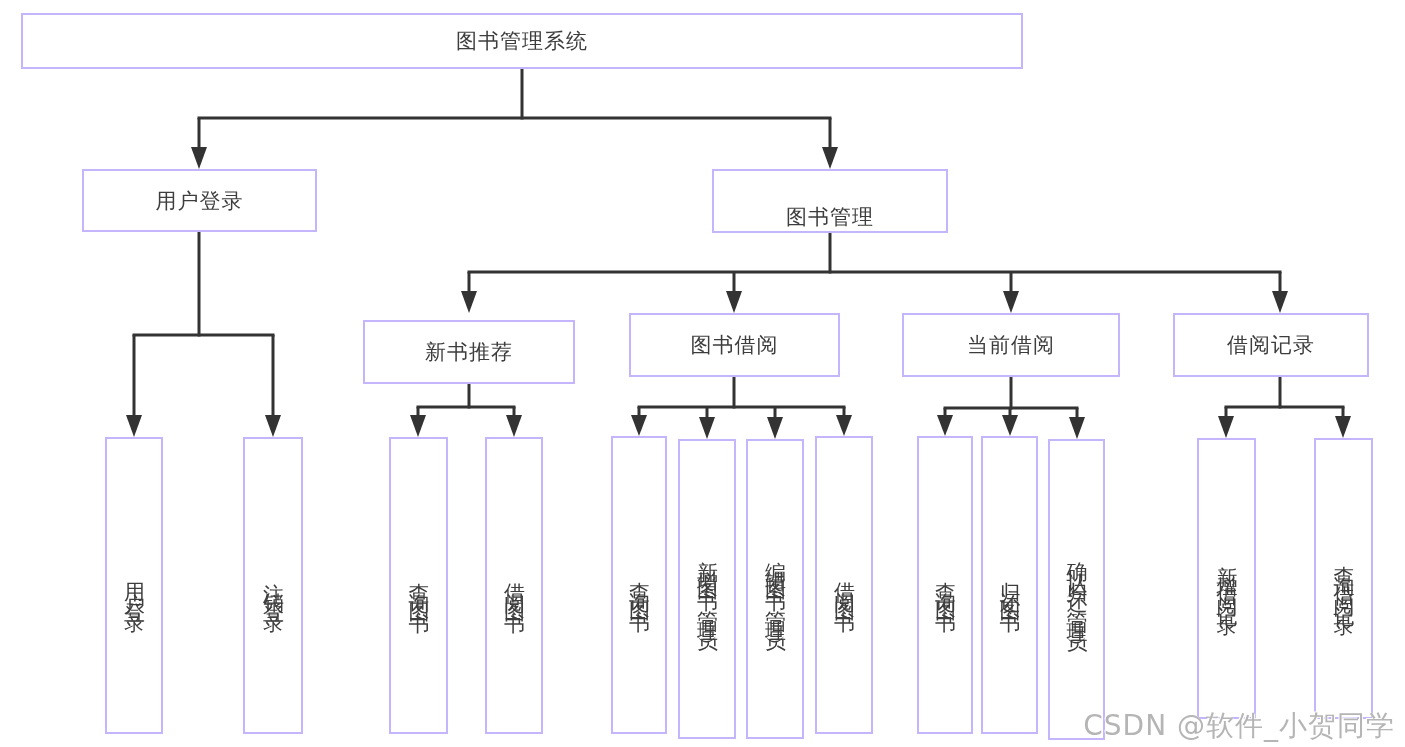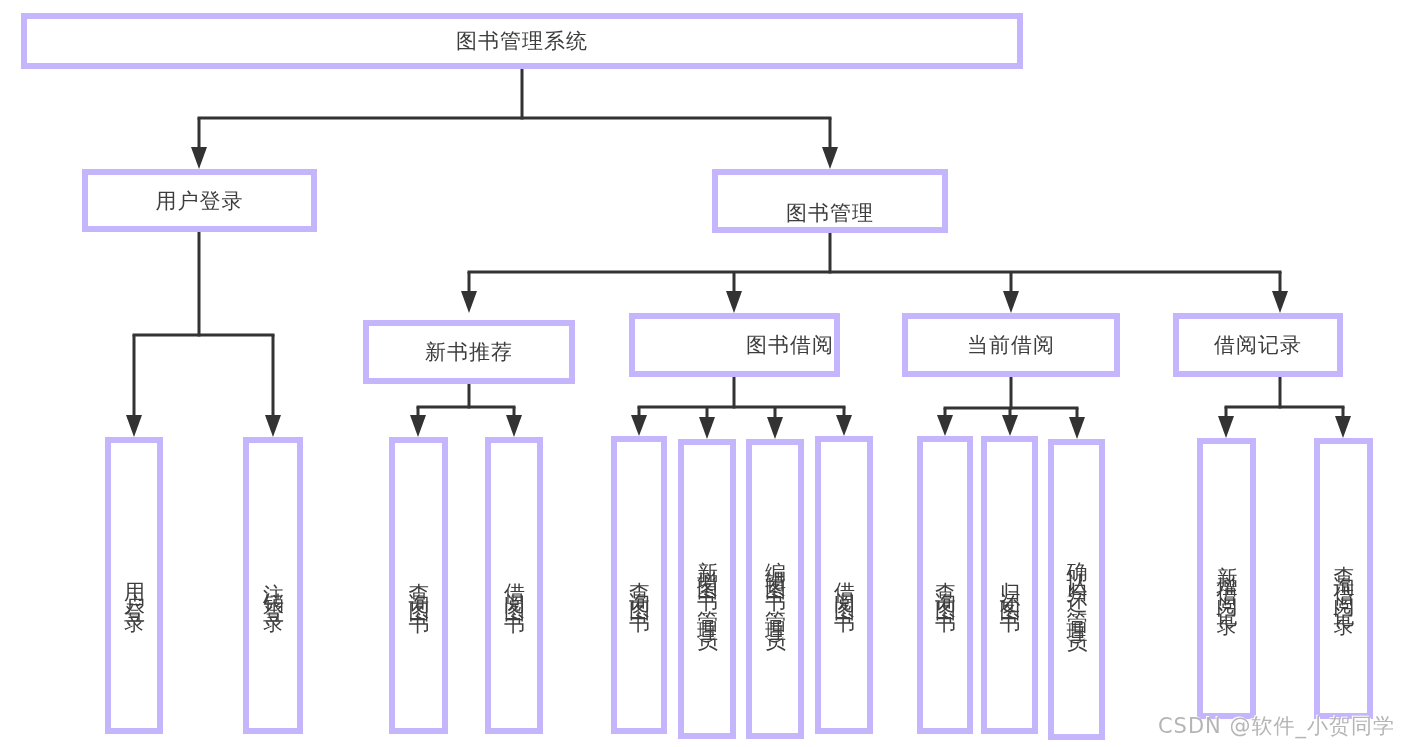--- a/index.html
+++ b/index.html
@@ -27,62 +27,62 @@
     stroke-width: 3;
   }
   .connectors polygon {
     fill: #333333;
     stroke: none;
   }
   .box {
     position: absolute;
     box-sizing: border-box;
     background: #ffffff;
-    border: 6px solid #c4b5fd;
+    border: 2px solid #c4b5fd;
     display: flex;
     align-items: center;
     justify-content: center;
     color: #3d3d3d;
     font-size: 21px;
     letter-spacing: 1px;
     text-align: center;
   }
   .leaf span {
     writing-mode: vertical-rl;
     text-orientation: mixed;
     letter-spacing: 10px;
     line-height: 1;
     white-space: nowrap;
   }
   
   .n-root { left: 21px;   top: 13px;  width: 1002px; height: 56px; }
   .n-l2a  { left: 82px;   top: 169px; width: 235px;  height: 63px; }
   .n-l2b  { left: 712px;  top: 169px; width: 236px;  height: 64px; align-items: flex-end; }
   .n-l3a  { left: 363px;  top: 320px; width: 212px;  height: 64px; }
-  .n-l3b  { left: 629px;  top: 313px; width: 211px;  height: 64px; justify-content: flex-end; }
+  .n-l3b  { left: 629px;  top: 313px; width: 211px;  height: 64px; }
   .n-l3c  { left: 902px;  top: 313px; width: 218px;  height: 64px; }
-  .n-l3d  { left: 1173px; top: 313px; width: 170px;  height: 64px; }
+  .n-l3d  { left: 1173px; top: 313px; width: 196px;  height: 64px; }
   .n-a1 { left: 105px;  top: 437px; width: 58px; height: 297px; }
   .n-a2 { left: 243px;  top: 437px; width: 60px; height: 297px; }
   .n-b1 { left: 389px;  top: 437px; width: 59px; height: 297px; }
   .n-b2 { left: 485px;  top: 437px; width: 58px; height: 297px; }
   .n-c1 { left: 611px;  top: 436px; width: 56px; height: 298px; }
   .n-c2 { left: 678px;  top: 439px; width: 58px; height: 300px; }
   .n-c3 { left: 746px;  top: 439px; width: 58px; height: 300px; }
   .n-c4 { left: 815px;  top: 436px; width: 58px; height: 298px; }
   .n-d1 { left: 917px;  top: 436px; width: 56px; height: 298px; }
   .n-d2 { left: 981px;  top: 436px; width: 57px; height: 298px; }
   .n-d3 { left: 1048px; top: 439px; width: 57px; height: 301px; }
   .n-e1 { left: 1197px; top: 438px; width: 59px; height: 281px; }
   .n-e2 { left: 1314px; top: 438px; width: 59px; height: 281px; }
   .watermark {
     position: absolute;
     right: 10px;
     top: 714px;
-    font-size: 21px;
+    font-size: 28px;
     line-height: 24px;
     color: #b5b5b5;
     letter-spacing: 1px;
     text-shadow: 1px 1px 0 #ffffff, -1px -1px 0 #ffffff;
     z-index: 5;
     white-space: nowrap;
   }
 </style>
 </head>
 <body>

